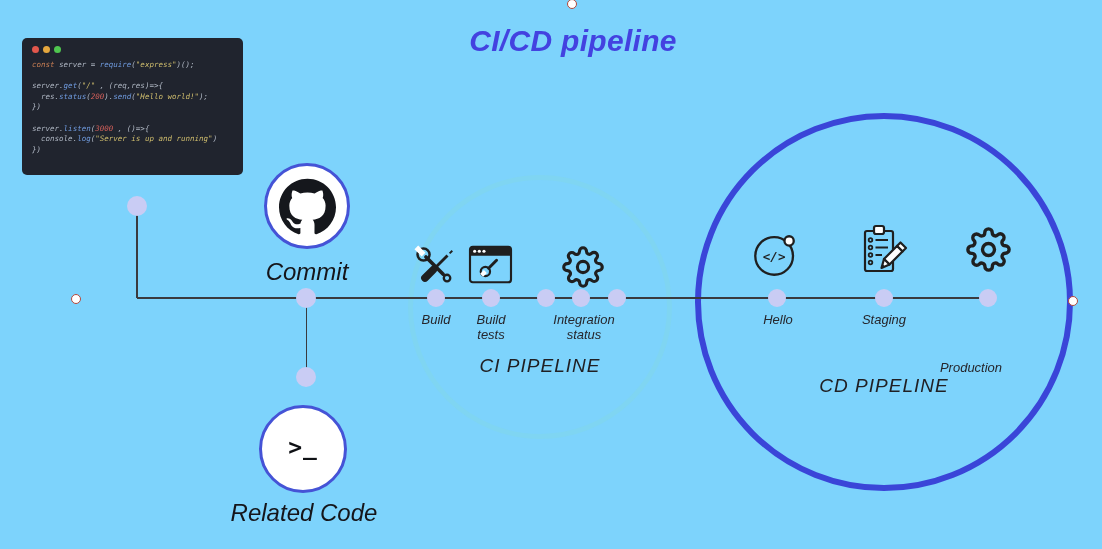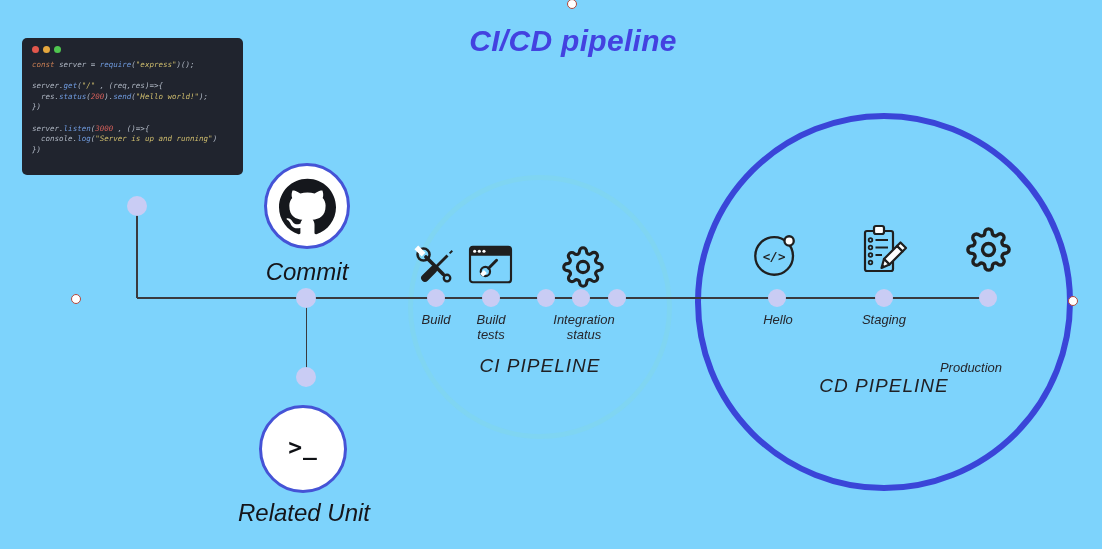--- a/index.html
+++ b/index.html
@@ -102,21 +102,21 @@
       <svg width="57" height="57" viewBox="0 0 24 24">
         <path fill="#15171c" d="M12 .297c-6.63 0-12 5.373-12 12 0 5.303 3.438 9.8 8.205 11.385.6.113.82-.258.82-.577 0-.285-.01-1.04-.015-2.04-3.338.724-4.042-1.61-4.042-1.61C4.422 18.07 3.633 17.7 3.633 17.7c-1.087-.744.084-.729.084-.729 1.205.084 1.838 1.236 1.838 1.236 1.07 1.835 2.809 1.305 3.495.998.108-.776.417-1.305.76-1.605-2.665-.3-5.466-1.332-5.466-5.93 0-1.31.465-2.38 1.235-3.22-.135-.303-.54-1.523.105-3.176 0 0 1.005-.322 3.3 1.23.96-.267 1.98-.399 3-.405 1.02.006 2.04.138 3 .405 2.28-1.552 3.285-1.23 3.285-1.23.645 1.653.24 2.873.12 3.176.765.84 1.23 1.91 1.23 3.22 0 4.61-2.805 5.625-5.475 5.92.42.36.81 1.096.81 2.22 0 1.606-.015 2.896-.015 3.286 0 .315.21.69.825.57C20.565 22.092 24 17.592 24 12.297c0-6.627-5.373-12-12-12"></path>
       </svg>
     </span>
   </div>
   <div class="abs node-label" style="left:207px;top:258px;width:200px;">Commit</div>
 
   <div class="abs node-circle related-circle">
     <span class="terminal-glyph">&gt;_</span>
   </div>
-  <div class="abs node-label" style="left:204px;top:499px;width:200px;">Related Unit</div>
+  <div class="abs node-label" style="left:204px;top:499px;width:200px;">Related Code</div>
 
   <span class="abs icon" style="left:413px;top:244px;">
     <svg width="46" height="46" viewBox="0 0 48 48" fill="none">
       <circle cx="11" cy="11" r="6.3" stroke="#1f1f1f" stroke-width="2.6"></circle>
       <line x1="3.5" y1="3.5" x2="11" y2="11" stroke="#ffffff" stroke-width="5.5"></line>
       <line x1="13.5" y1="13.5" x2="31.5" y2="31.5" stroke="#1f1f1f" stroke-width="3.8" stroke-linecap="round"></line>
       <circle cx="35.5" cy="35.5" r="3.4" stroke="#1f1f1f" stroke-width="2.4"></circle>
       <line x1="36" y1="12" x2="23.5" y2="24.5" stroke="#1f1f1f" stroke-width="3"></line>
       <line x1="38.2" y1="9.8" x2="41" y2="7" stroke="#1f1f1f" stroke-width="2"></line>
       <line x1="21" y1="27" x2="12.5" y2="35.5" stroke="#1f1f1f" stroke-width="8" stroke-linecap="round"></line>

